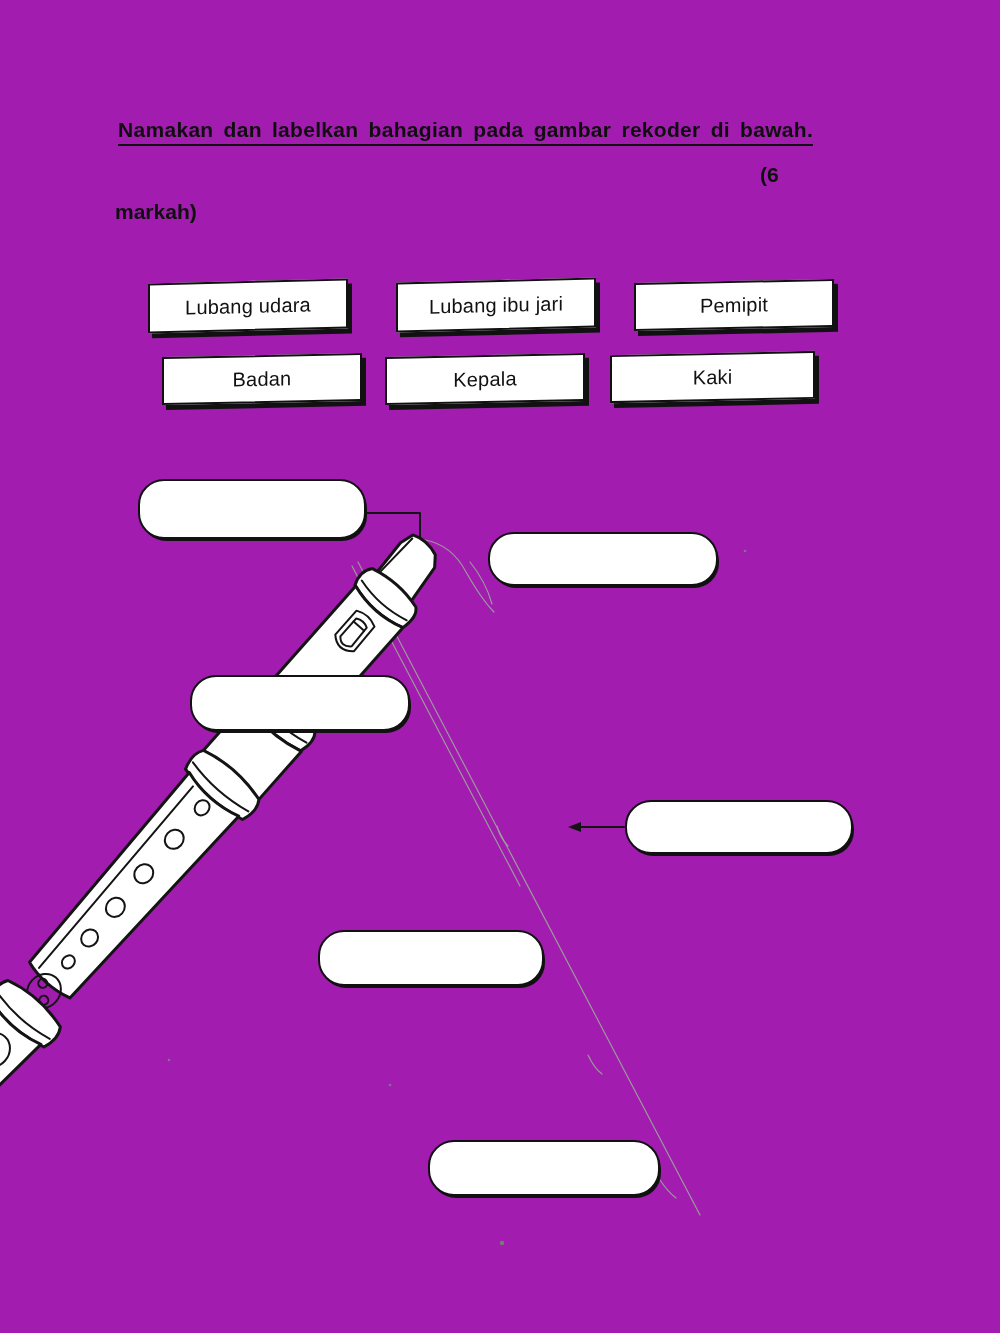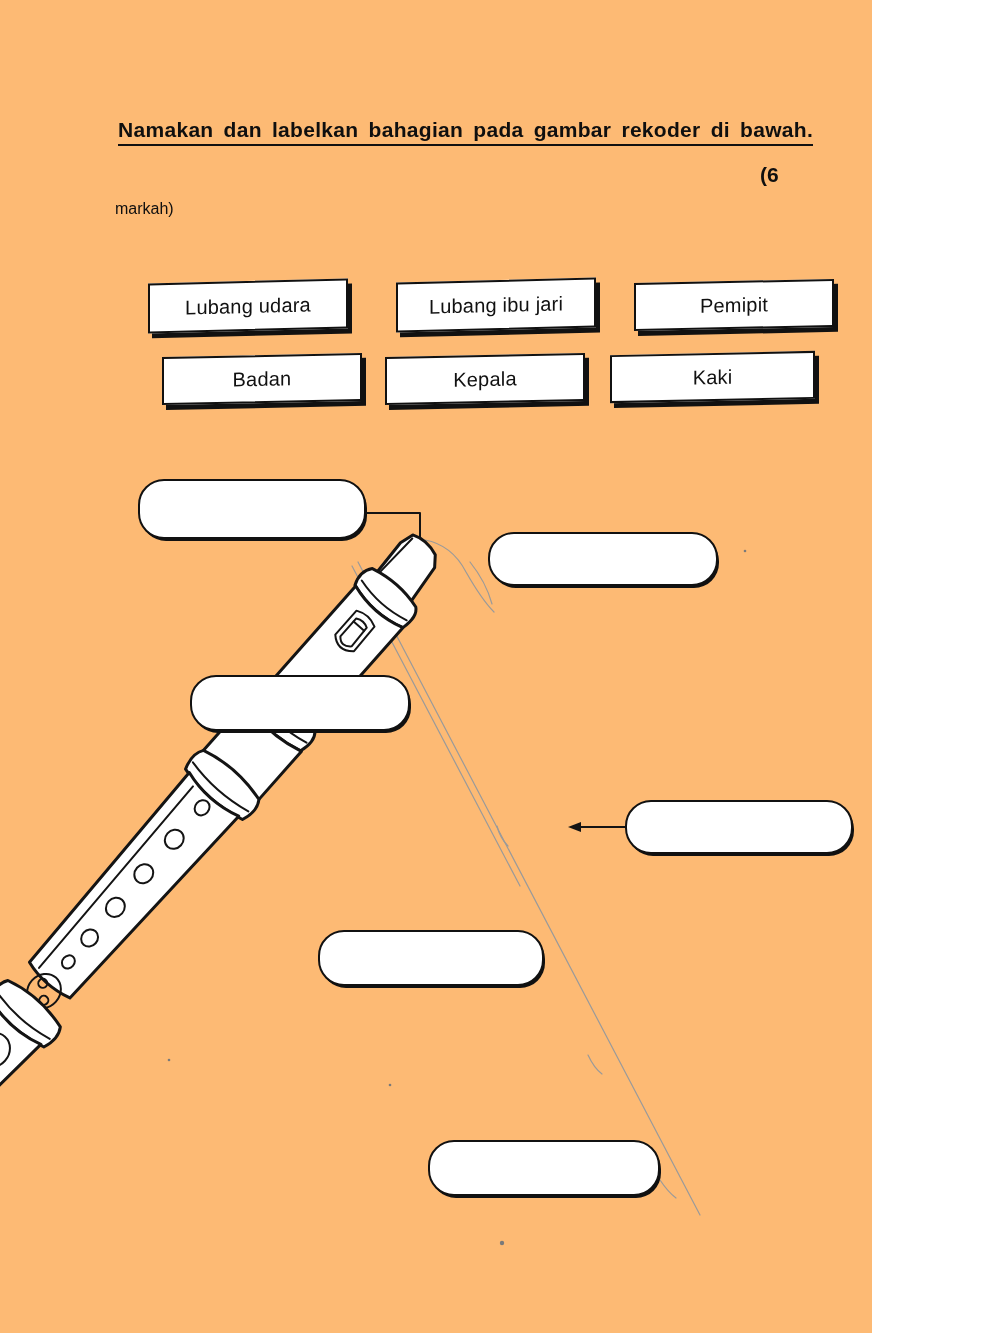--- a/index.html
+++ b/index.html
@@ -6,23 +6,23 @@
     margin: 0;
     padding: 0;
     background: #ffffff;
   }
   body {
     font-family: "Liberation Sans", sans-serif;
     color: #111111;
   }
   #page {
     position: relative;
-    width: 872px;
+    width: 1000px;
     height: 1333px;
-    background: #fdba74;
+    background: #a21caf;
     overflow: hidden;
   }
 
   
   #title-line {
     position: absolute;
     left: 118px;
     top: 118px;
     width: 760px;
     font-size: 21px;
@@ -42,22 +42,22 @@
     left: 760px;
     top: 163px;
     font-size: 21px;
     font-weight: bold;
     color: #0f0f0f;
   }
   #marks-left {
     position: absolute;
     left: 115px;
     top: 200px;
-    font-size: 16px;
-    font-weight: normal;
+    font-size: 21px;
+    font-weight: bold;
     color: #0f0f0f;
   }
 
   
   #word-bank {
     position: absolute;
     left: 0;
     top: 0;
     width: 1000px;
     height: 1333px;

